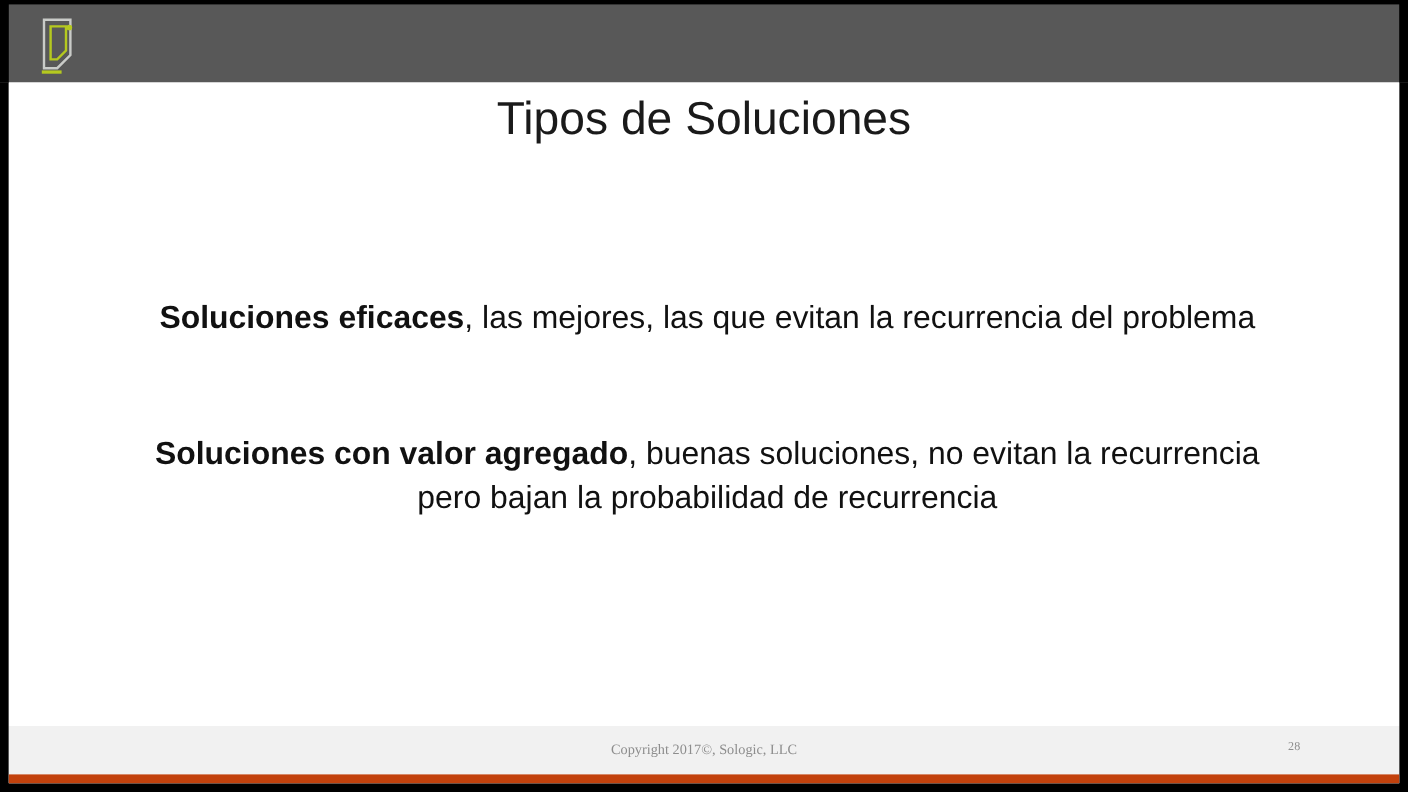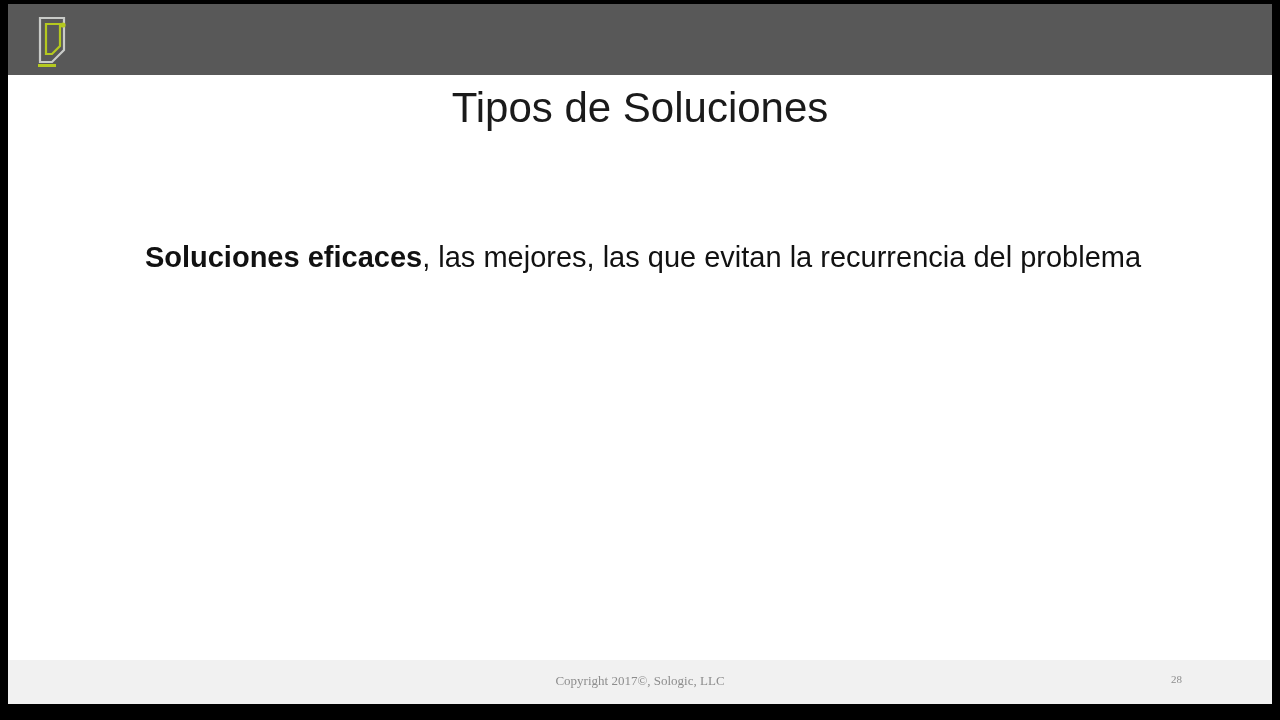--- a/index.html
+++ b/index.html
@@ -90,31 +90,31 @@
     text-align: center;
     font-size: 29px;
     line-height: 40px;
     color: #111;
     font-family: "Liberation Sans", sans-serif;
     font-weight: 400;
   }
   .bullet b {
     font-weight: 700;
   }
-  .b1 { margin-bottom: 84px; }
+  .b1 { margin-bottom: 84px; margin-top: 32px; }
   .b2 { margin-bottom: 80px; }
   
   .footer {
     position: absolute;
     left: 8px;
     top: 660px;
     width: 1264px;
     height: 52px;
     background: #f1f1f1;
-    border-bottom: 8px solid #000000;
+    border-bottom: 8px solid #c2410c;
     box-sizing: border-box;
   }
   .footer-copy {
     position: absolute;
     left: 0;
     top: 13px;
     width: 1264px;
     text-align: center;
     font-size: 13px;
     color: #8d8d8d;
@@ -168,20 +168,23 @@
     </div>
   </div>
 
   <div class="body-area">
     <div class="slide-title">Tipos de Soluciones</div>
 
     <div class="bullets">
       <div class="bullet b1">
         <b>Soluciones eficaces</b><span>, las mejores, las que evitan la recurrencia del problema</span>
       </div>
+      <div class="bullet b2">
+        <b>Soluciones con valor agregado</b><span>, buenas soluciones, no evitan la recurrencia pero bajan la probabilidad de recurrencia</span>
+      </div>
     </div>
   </div>
 
   <div class="footer">
     <div class="footer-copy">Copyright 2017©, Sologic, LLC</div>
     <div class="footer-page">28</div>
   </div>
 
 </div>
 

